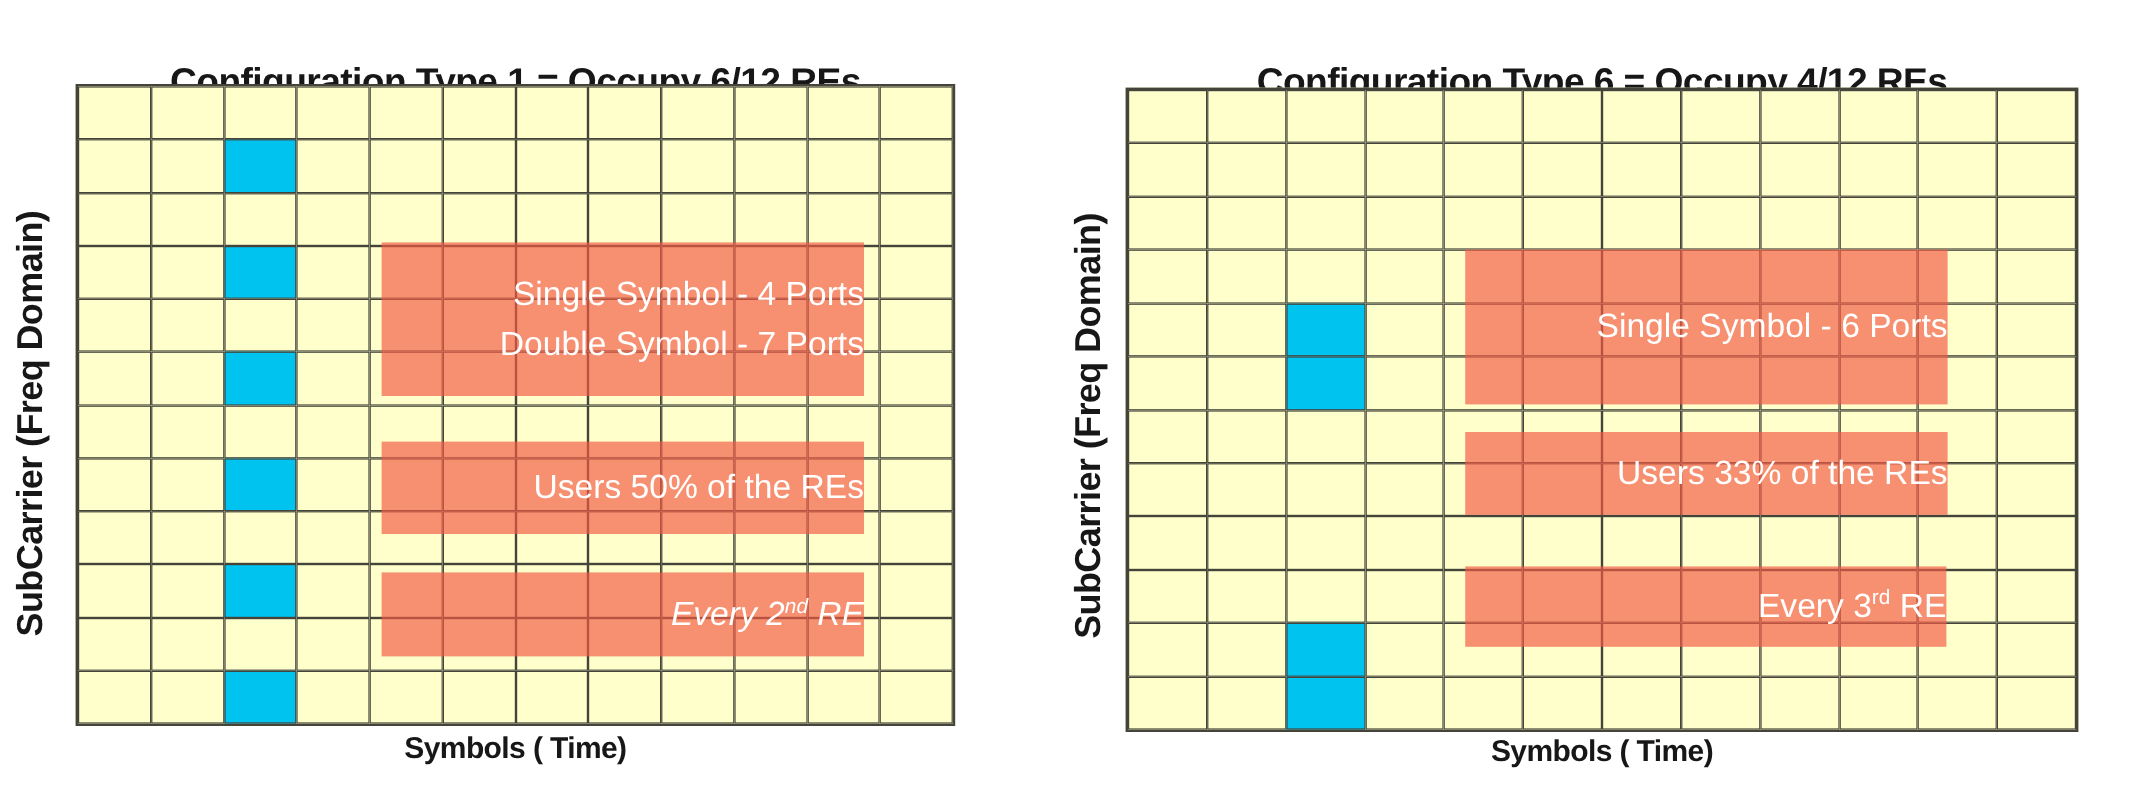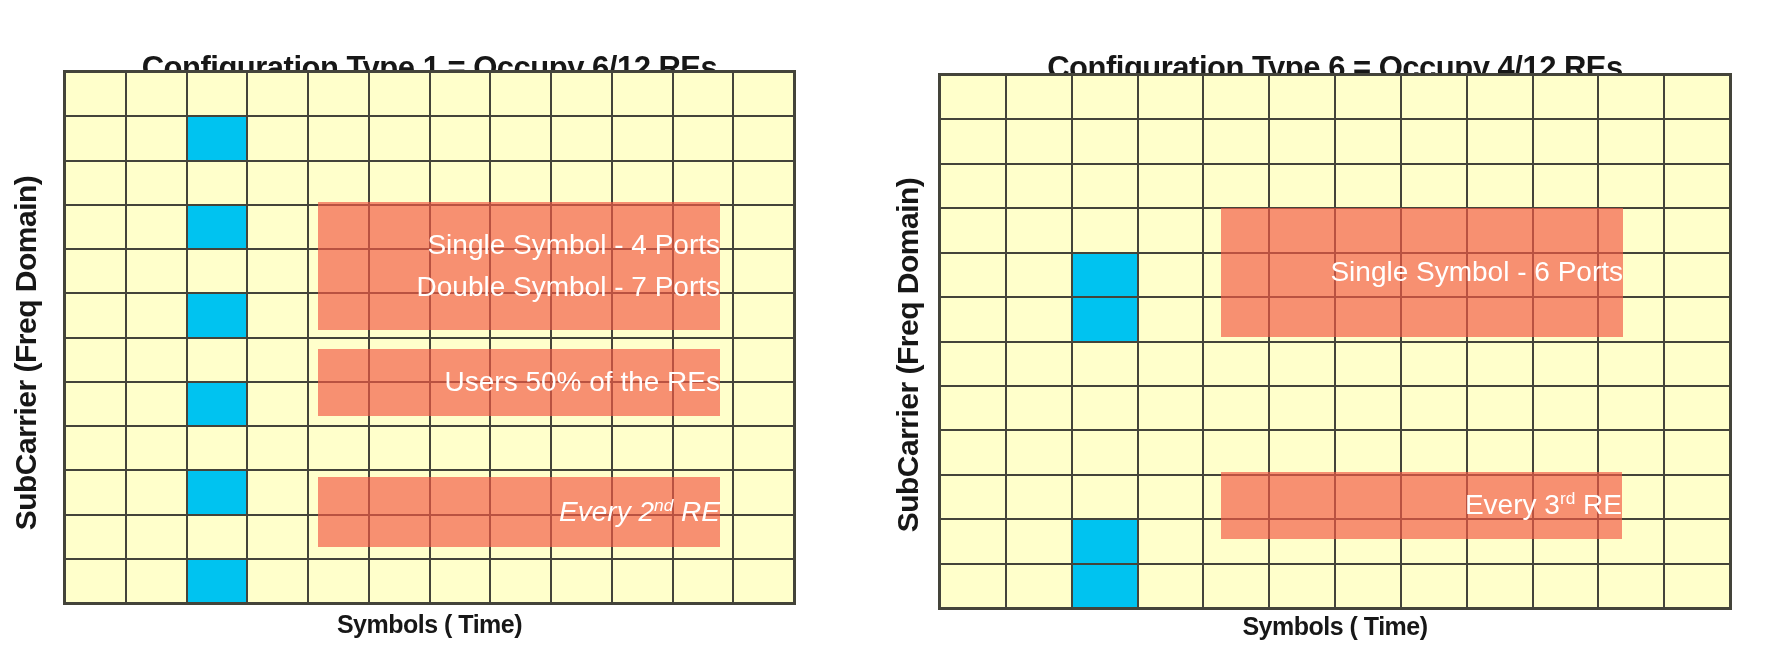--- a/index.html
+++ b/index.html
@@ -193,21 +193,21 @@
         <div class="cell"></div>
         <div class="cell"></div>
         <div class="cell"></div>
       </div>
 
     <div class="annotation" style="left:318px;top:202px;width:402px;height:128px;">
       <div>Single Symbol - 4 Ports</div>
       <div>Double Symbol - 7 Ports</div>
     </div>
 
-    <div class="annotation" style="left:318px;top:349px;width:402px;height:67px;">
+    <div class="annotation" style="left:318px;top:368px;width:402px;height:77px;">
       <div>Users 50% of the REs</div>
     </div>
 
     <div class="annotation" style="left:318px;top:477px;width:402px;height:70px;font-style:italic;">
       <div><span>Every 2</span><sup>nd</sup><span> RE</span></div>
     </div>
 
     <div class="axis-label-x" style="left:63px;top:610px;width:733px;">Symbols ( Time)</div>
   </section>
 
@@ -360,20 +360,23 @@
         <div class="cell"></div>
         <div class="cell"></div>
         <div class="cell"></div>
         <div class="cell"></div>
       </div>
 
     <div class="annotation" style="left:331px;top:208px;width:402px;height:129px;">
       <div>Single Symbol - 6 Ports</div>
     </div>
 
+    <div class="annotation" style="left:331px;top:360px;width:402px;height:69px;">
+      <div>Users 33% of the REs</div>
+    </div>
 
     <div class="annotation" style="left:331px;top:472px;width:401px;height:67px;">
       <div><span>Every 3</span><sup>rd</sup><span> RE</span></div>
     </div>
 
     <div class="axis-label-x" style="left:48px;top:612px;width:794px;">Symbols ( Time)</div>
   </section>
 
 </div>
 

